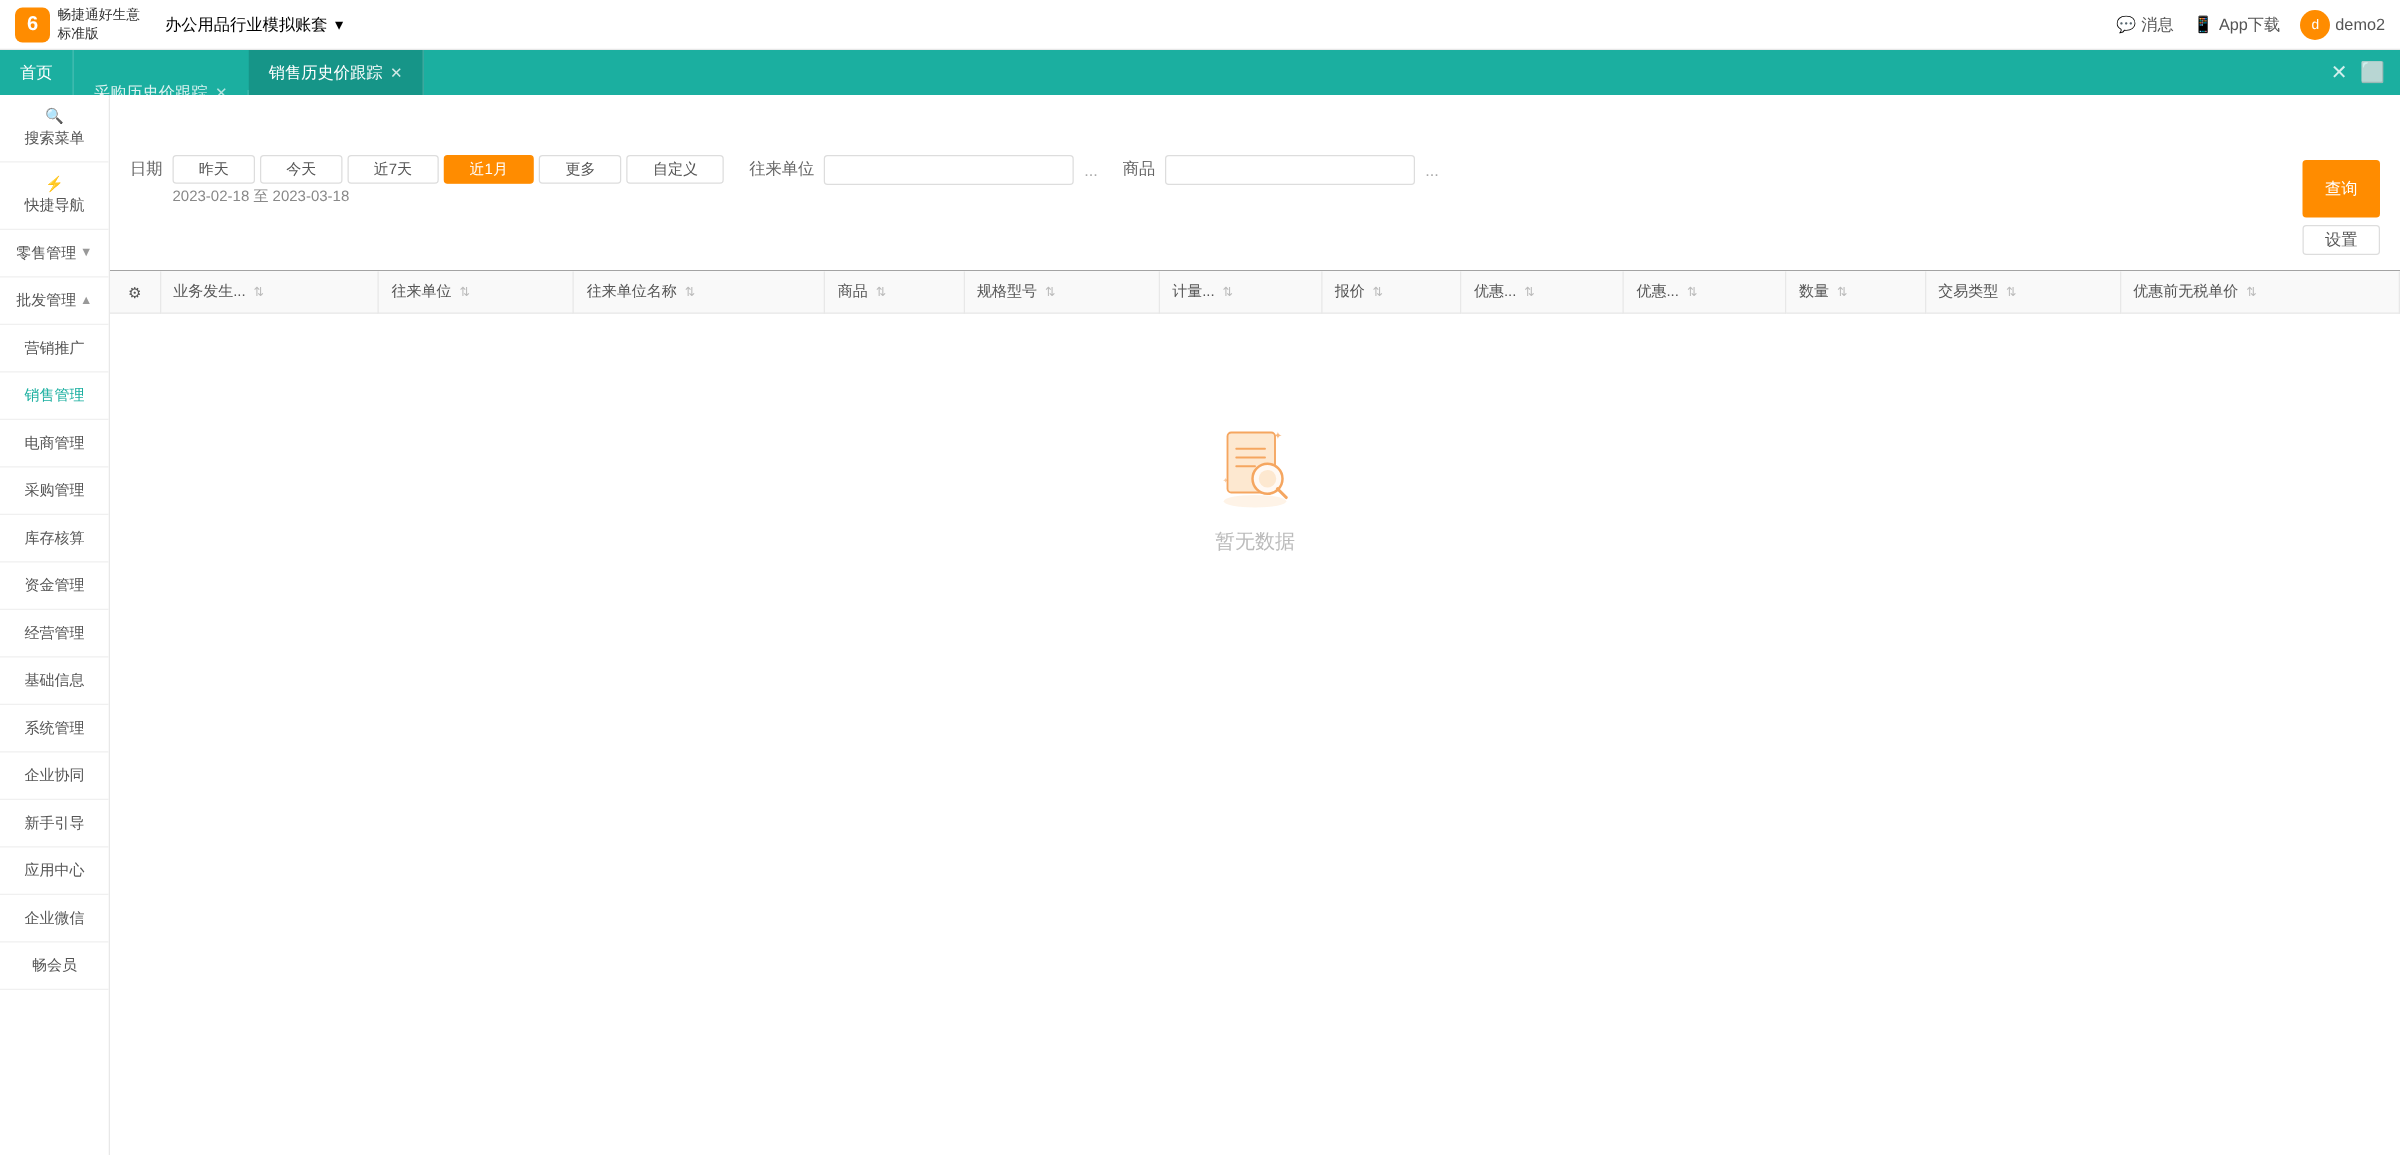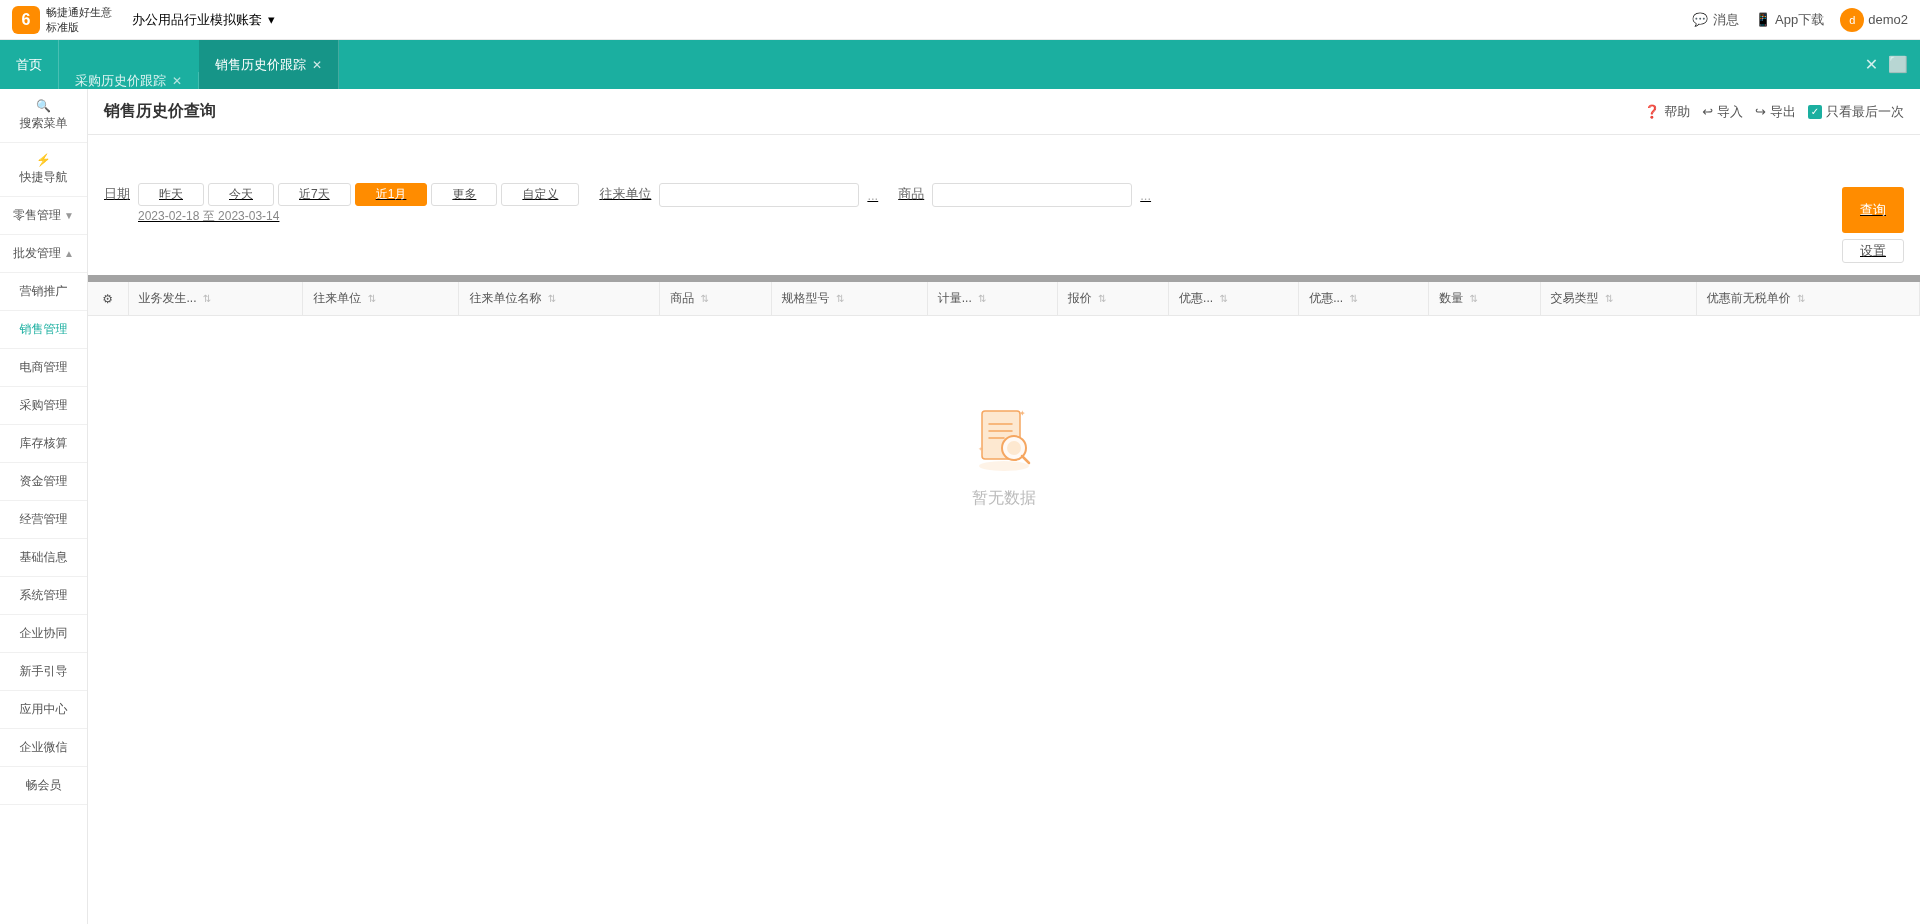--- a/index.html
+++ b/index.html
@@ -26,21 +26,21 @@
       color: #fff; font-size: 16px; font-weight: bold;
     }
     .logo-text { font-size: 11px; color: #333; line-height: 1.3; }
     .top-bar-center { display: flex; align-items: center; gap: 6px; flex: 1; margin: 0 20px; }
     .top-bar-right { display: flex; align-items: center; gap: 16px; color: #555; font-size: 13px; }
     .top-right-item { display: flex; align-items: center; gap: 4px; cursor: pointer; }
     .avatar { width: 24px; height: 24px; border-radius: 50%; background: #ff8c00; color: #fff; font-size: 11px; display: flex; align-items: center; justify-content: center; }
 
     
     .tab-bar {
-      height: 49px;
+      height: 36px;
       background: #1bafa0;
       display: flex;
       align-items: stretch;
     }
     .tab {
       display: flex; align-items: center; padding: 0 16px; gap: 6px;
       color: #fff; font-size: 13px; cursor: pointer; white-space: nowrap;
       border-right: 1px solid rgba(255,255,255,0.2);
     }
     .tab.home { background: #1bafa0; }
@@ -92,22 +92,22 @@
     .page-header-actions { display: flex; align-items: center; gap: 12px; color: #555; font-size: 13px; }
     .header-action { display: flex; align-items: center; gap: 4px; cursor: pointer; }
     .checkbox-wrapper { display: flex; align-items: center; gap: 4px; }
     .checkbox-blue { width: 14px; height: 14px; background: #1bafa0; border-radius: 2px; display: flex; align-items: center; justify-content: center; }
     .checkbox-blue::after { content: '✓'; color: #fff; font-size: 10px; }
 
     
     .filter-area {
       background: #fff;
       padding: 10px 16px 12px;
-      border-bottom: 7px solid #a3a3a3;
-      display: flex; align-items: center; flex-wrap: wrap; text-decoration: underline;
+      border-bottom: 1px solid #a3a3a3;
+      display: flex; align-items: center; flex-wrap: wrap;
     }
     .filter-group { display: flex; align-items: flex-start; gap: 8px; }
     .filter-label { color: #666; font-size: 13px; padding-top: 2px; white-space: nowrap; }
     .filter-buttons { display: flex; flex-wrap: wrap; gap: 4px; }
     .filter-btn {
       padding: 2px 20px; border-radius: 3px; font-size: 12px;
       cursor: pointer; border: 1px solid transparent;
     }
     .filter-btn.plain { color: #555; border-color: #ddd; background: #fff; }
     .filter-btn.active { background: #ff8c00; color: #fff; border-color: #ff8c00; }
@@ -270,57 +270,36 @@
     <div class="sidebar-item">
       <span>企业微信</span>
     </div>
     <div class="sidebar-item">
       <span>畅会员</span>
     </div>
   </div>
 
   <div class="content-area">
 
-    <div class="page-header">
-      <div class="page-title">销售历史价查询</div>
-      <div class="page-header-actions">
-        <div class="header-action">
-          <span>❓</span>
-          <span>帮助</span>
-        </div>
-        <div class="header-action">
-          <span>↩</span>
-          <span>导入</span>
-        </div>
-        <div class="header-action">
-          <span>↪</span>
-          <span>导出</span>
-        </div>
-        <div class="checkbox-wrapper">
-          <div class="checkbox-blue"></div>
-          <span>只看最后一次</span>
-        </div>
-      </div>
-    </div>
 
     <div class="filter-area">
       <div style="display:flex; gap:20px; align-items:flex-start; flex:1;">
 
         <div class="filter-group">
           <span class="filter-label">日期</span>
           <div>
             <div class="filter-buttons">
               <button class="filter-btn plain">昨天</button>
               <button class="filter-btn plain">今天</button>
               <button class="filter-btn plain">近7天</button>
               <button class="filter-btn active">近1月</button>
               <button class="filter-btn plain">更多</button>
               <button class="filter-btn plain">自定义</button>
             </div>
-            <div class="date-range">2023-02-18 至 2023-03-14</div>
+            <div class="date-range">2023-02-18 至 2023-03-18</div>
           </div>
         </div>
 
         <div class="filter-group">
           <span class="filter-label">往来单位</span>
           <div class="filter-input-group">
             <input class="filter-input" type="text" style="width: 200px;">
             <span class="filter-dots">...</span>
           </div>
         </div>

